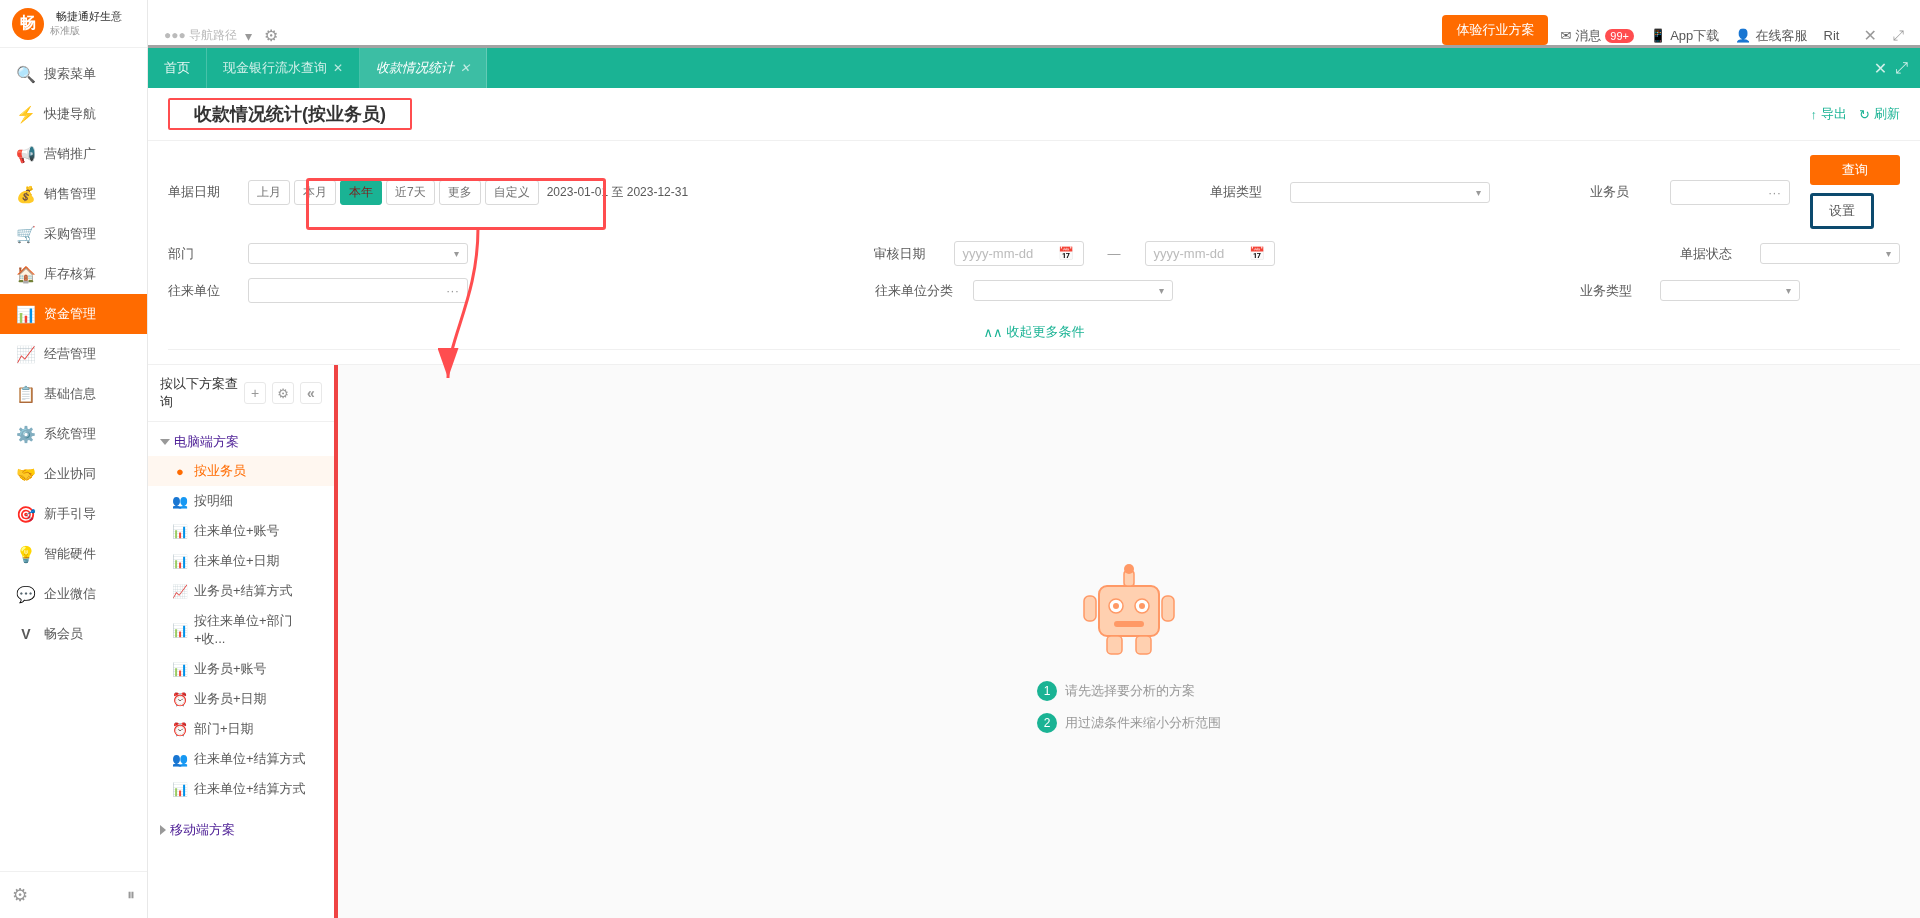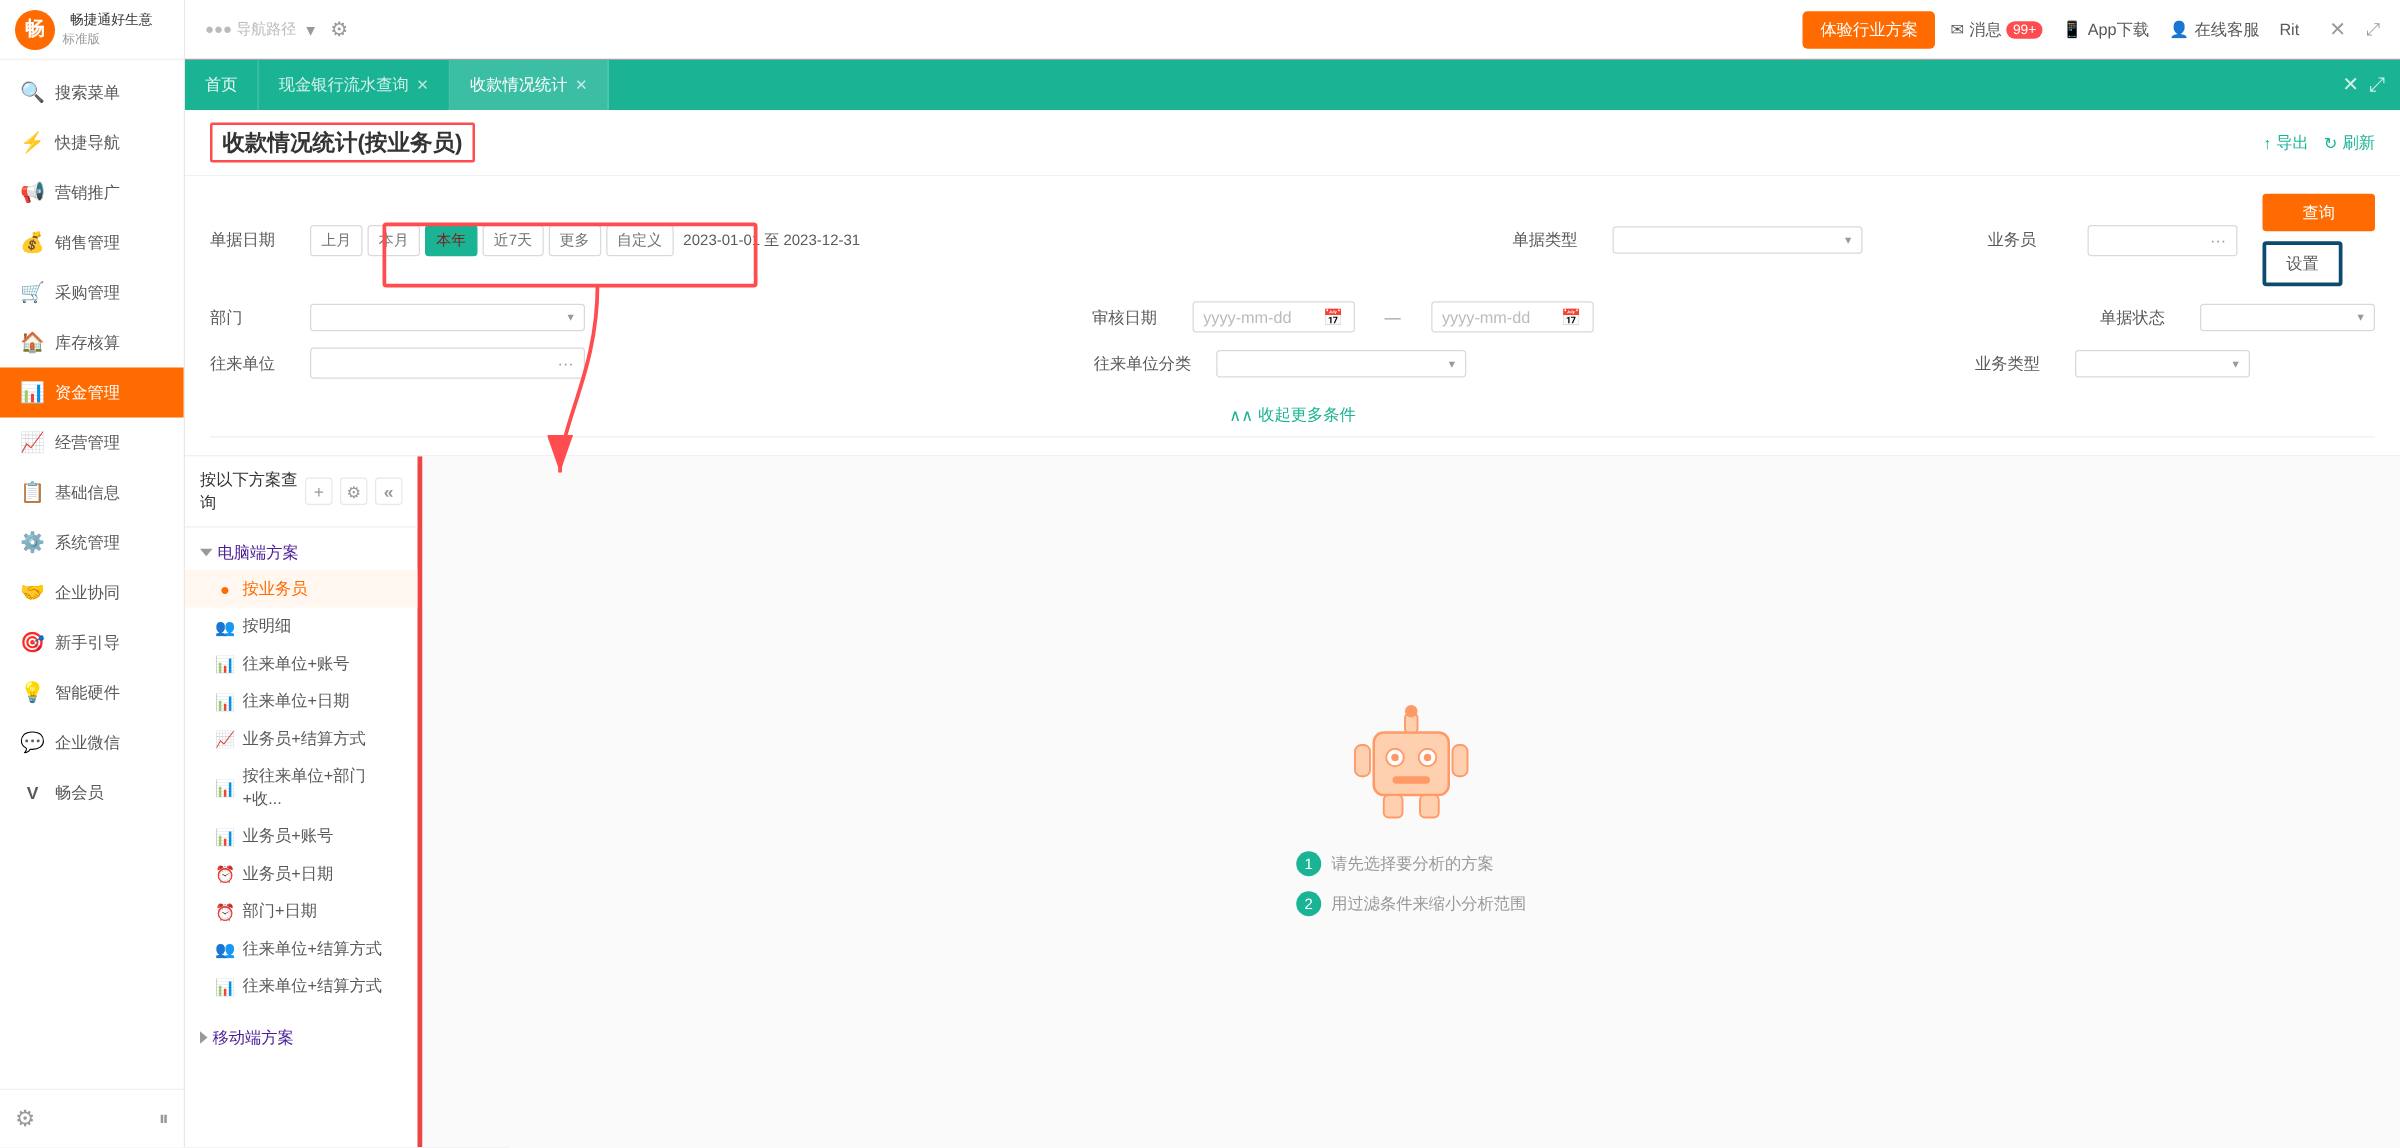--- a/index.html
+++ b/index.html
@@ -15,47 +15,47 @@
     .nav-item { display: flex; align-items: center; padding: 10px 16px; cursor: pointer; color: #595959; transition: all 0.2s; }
     .nav-item.active { background: #ff6b00; color: #fff; border-radius: 0; }
     .nav-item .nav-icon { width: 20px; height: 20px; margin-right: 8px; display: flex; align-items: center; justify-content: center; font-size: 16px; flex-shrink: 0; }
     .nav-item .nav-label { font-size: 13px; }
     .sidebar-bottom { padding: 12px; display: flex; align-items: center; justify-content: space-between; border-top: 1px solid #f0f0f0; }
 
     
     .main { flex: 1; display: flex; flex-direction: column; overflow: hidden; }
 
     
-    .topbar { height: 48px; background: #fff; display: flex; align-items: center; padding: 0 16px; border-bottom: 1px solid #a3a3a3; gap: 12px; }
+    .topbar { height: 48px; background: #fff; display: flex; align-items: flex-end; padding: 0 16px; border-bottom: 3px solid #a3a3a3; gap: 12px; }
     .topbar-left { display: flex; align-items: center; gap: 8px; flex: 1; }
     .topbar-breadcrumb { color: #999; font-size: 13px; }
     .topbar-dropdown { color: #595959; cursor: pointer; }
     .trial-btn { background: #ff6b00; color: #fff; border: none; border-radius: 4px; padding: 6px 14px; cursor: pointer; font-size: 13px; white-space: nowrap; }
     .topbar-right { display: flex; align-items: center; gap: 16px; }
     .topbar-action { display: flex; align-items: center; gap: 4px; color: #595959; cursor: pointer; font-size: 13px; }
     .badge { background: #ff4d4f; color: #fff; border-radius: 10px; padding: 1px 5px; font-size: 11px; }
     .topbar-username { color: #595959; font-size: 13px; }
     .close-btn { color: #999; cursor: pointer; font-size: 16px; margin-left: 8px; }
     .maximize-btn { color: #999; cursor: pointer; font-size: 14px; }
 
     
     .tabbar { height: 40px; background: #1ab394; display: flex; align-items: stretch; }
     .tab { display: flex; align-items: center; padding: 0 16px; cursor: pointer; color: rgba(255,255,255,0.8); font-size: 13px; gap: 6px; border-right: 1px solid rgba(255,255,255,0.2); }
-    .tab.active { background: rgba(255,255,255,0.15); color: #fff; font-weight: 500; }
+    .tab.active { background: rgba(255,255,255,0.15); color: #fff; font-weight: 500; font-style: italic; }
     .tab-home { color: rgba(255,255,255,0.9); }
     .tab-close { color: rgba(255,255,255,0.7); font-size: 12px; cursor: pointer; }
     .tabbar-end { margin-left: auto; display: flex; align-items: center; padding: 0 12px; gap: 8px; }
     .tabbar-icon { color: rgba(255,255,255,0.8); cursor: pointer; font-size: 16px; }
 
     
     .content { flex: 1; display: flex; flex-direction: column; overflow: hidden; background: #f5f5f5; }
 
     
     .page-header { background: #fff; padding: 10px 20px; display: flex; align-items: center; justify-content: space-between; border-bottom: 1px solid #f0f0f0; }
-    .page-title { font-size: 18px; font-weight: 600; color: #333; border: 2px solid #ff4d4f; padding: 2px 8px; border-radius: 2px; }
+    .page-title { font-size: 18px; font-weight: 600; color: #333; border: 2px solid #ff4d4f; padding: 2px 24px; border-radius: 2px; }
     .page-actions { display: flex; align-items: center; gap: 12px; }
     .action-btn { display: flex; align-items: center; gap: 4px; color: #1ab394; cursor: pointer; font-size: 13px; }
 
     
     .filter-panel { background: #fff; margin: 0; padding: 14px 20px; border-bottom: 1px solid #f0f0f0; }
     .filter-row { display: flex; align-items: center; gap: 20px; margin-bottom: 12px; }
     .filter-row:last-child { margin-bottom: 0; }
     .filter-label { color: #595959; font-size: 13px; min-width: 60px; }
     .filter-date-group { display: flex; align-items: center; gap: 4px; }
     .date-btn { padding: 3px 8px; border: 1px solid #d9d9d9; background: #fff; border-radius: 3px; cursor: pointer; color: #737373; font-size: 12px; }

